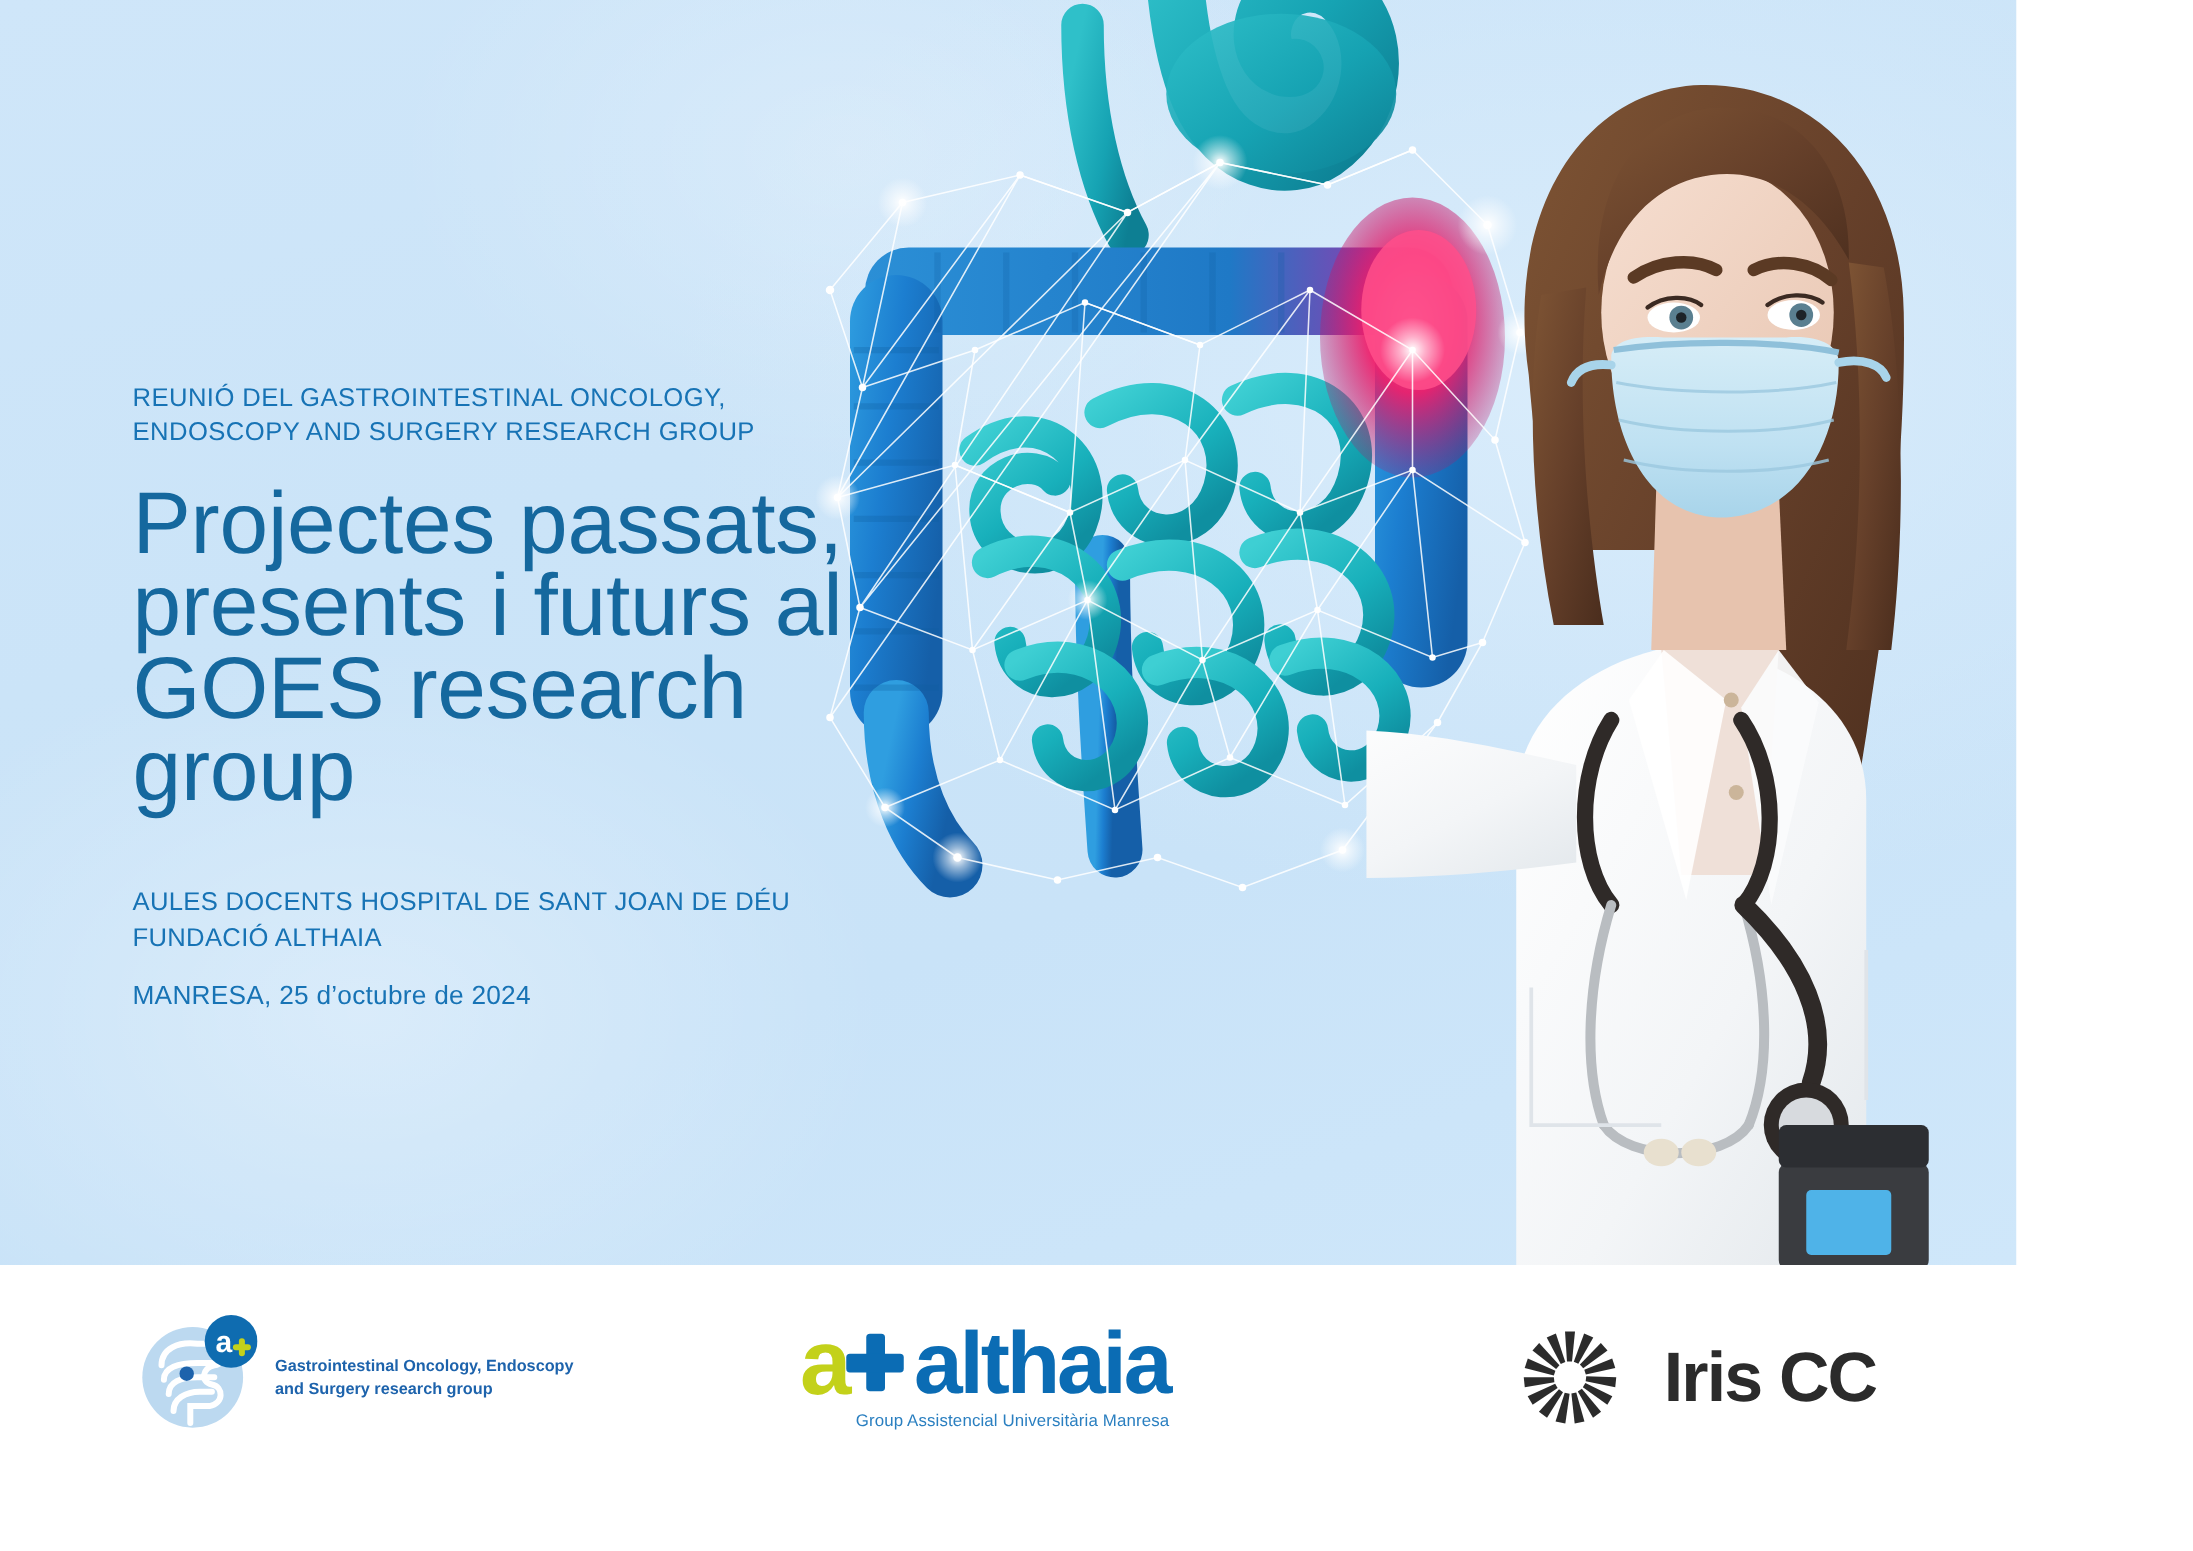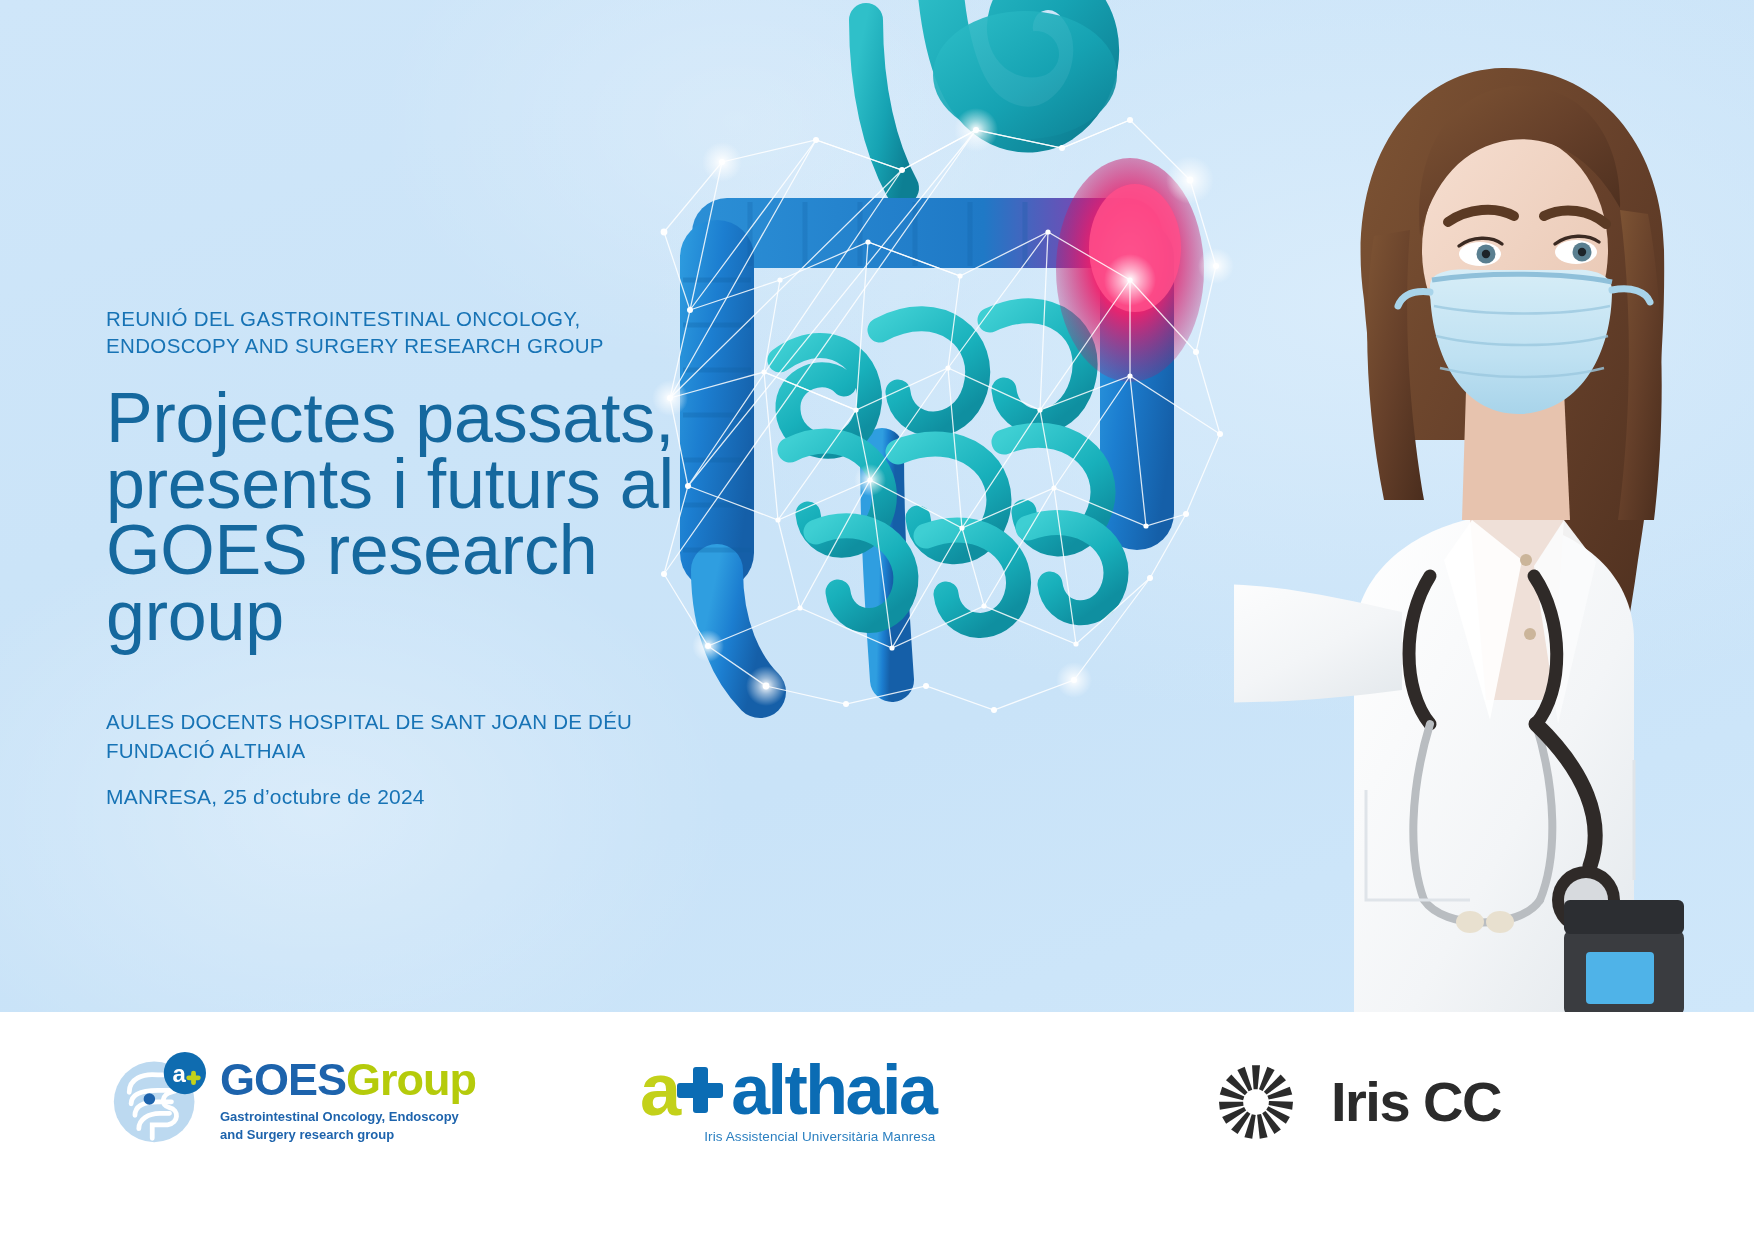--- a/index.html
+++ b/index.html
@@ -12,21 +12,21 @@
   .poster{
     position:relative;
     width:1754px;
     height:1241px;
     overflow:hidden;
     background:#ffffff;
   }
   
   .hero{
     position:absolute;
-    left:0; top:0; width:1754px; height:1012px;
+    left:0; top:0; width:1613px; height:1012px;
     background:
       radial-gradient(1200px 700px at 78% 30%, #d9ecfb 0%, rgba(217,236,251,0) 60%),
       linear-gradient(160deg,#cfe6f9 0%, #cbe4f8 35%, #c9e3f8 65%, #cfe7fa 100%);
     overflow:hidden;
   }
   .hero-wash{
     position:absolute; inset:0;
     background:
       radial-gradient(600px 420px at 18% 80%, rgba(255,255,255,.30), rgba(255,255,255,0) 70%),
       radial-gradient(520px 360px at 42% 12%, rgba(255,255,255,.22), rgba(255,255,255,0) 70%);
@@ -455,33 +455,32 @@
       </g>
       <circle cx="41" cy="51" r="6" fill="#1d63ac"></circle>
       <circle cx="78" cy="24" r="22" fill="#0f6cb0"></circle>
       <text x="72" y="33" font-family="Liberation Sans, sans-serif" font-size="25" font-weight="700" fill="#ffffff" text-anchor="middle">a</text>
       <g stroke="#c3d11a" stroke-width="5" stroke-linecap="round">
         <line x1="87" y1="24" x2="87" y2="34"></line>
         <line x1="82" y1="29" x2="92" y2="29"></line>
       </g>
     </svg>
     <div class="goes-text">
-      <div class="goes-word"><span class="goes-blue">GOES</span><span class="goes-green">Group</span></div>
       <div class="goes-sub">Gastrointestinal Oncology, Endoscopy
 and Surgery research group</div>
     </div>
   </div>
 
   <div class="logo-althaia">
     <div class="alt-row">
       <span class="alt-a">a</span>
       <span class="alt-plus"></span>
       <span class="alt-word">althaia</span>
     </div>
-    <div class="alt-sub">Iris Assistencial Universitària Manresa</div>
+    <div class="alt-sub">Group Assistencial Universitària Manresa</div>
   </div>
 
   <div class="logo-iris">
     <svg class="iris-mark" viewBox="0 0 100 100" xmlns="http://www.w3.org/2000/svg">
       <g fill="#2b2b2b">
         <g transform="translate(50,50)">
           <g>
               <path d="M-5 -46 L5 -46 L2 -16 L-3 -16 Z" transform="rotate(0)"></path>
             </g>
           <g transform="rotate(24)">

